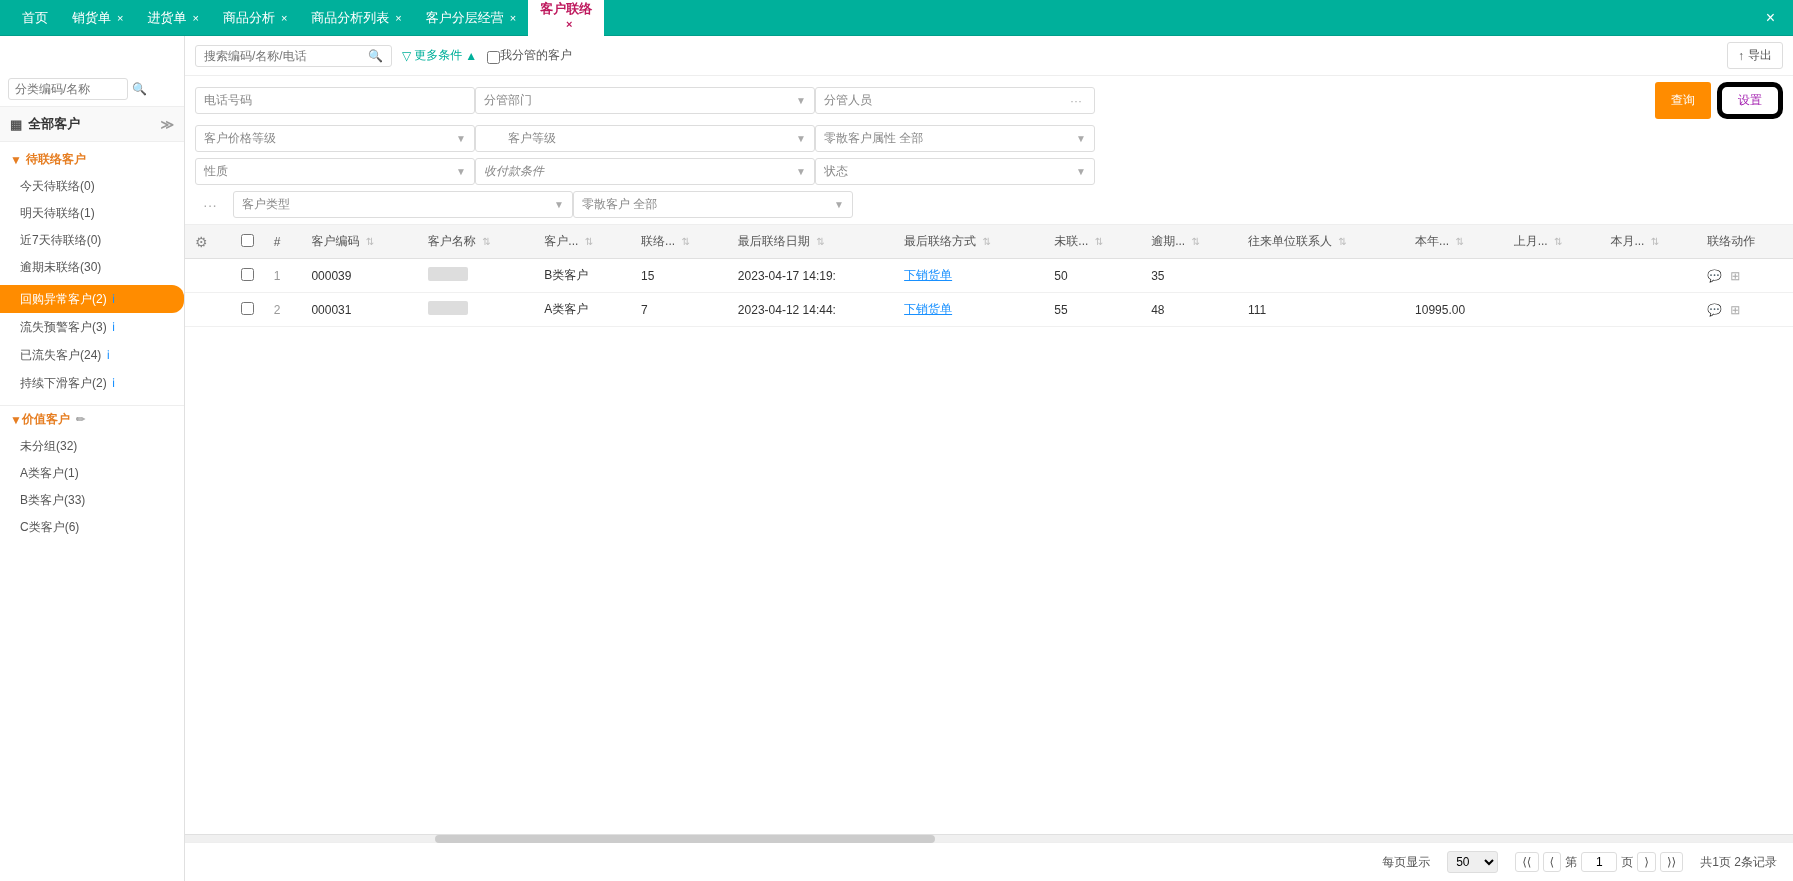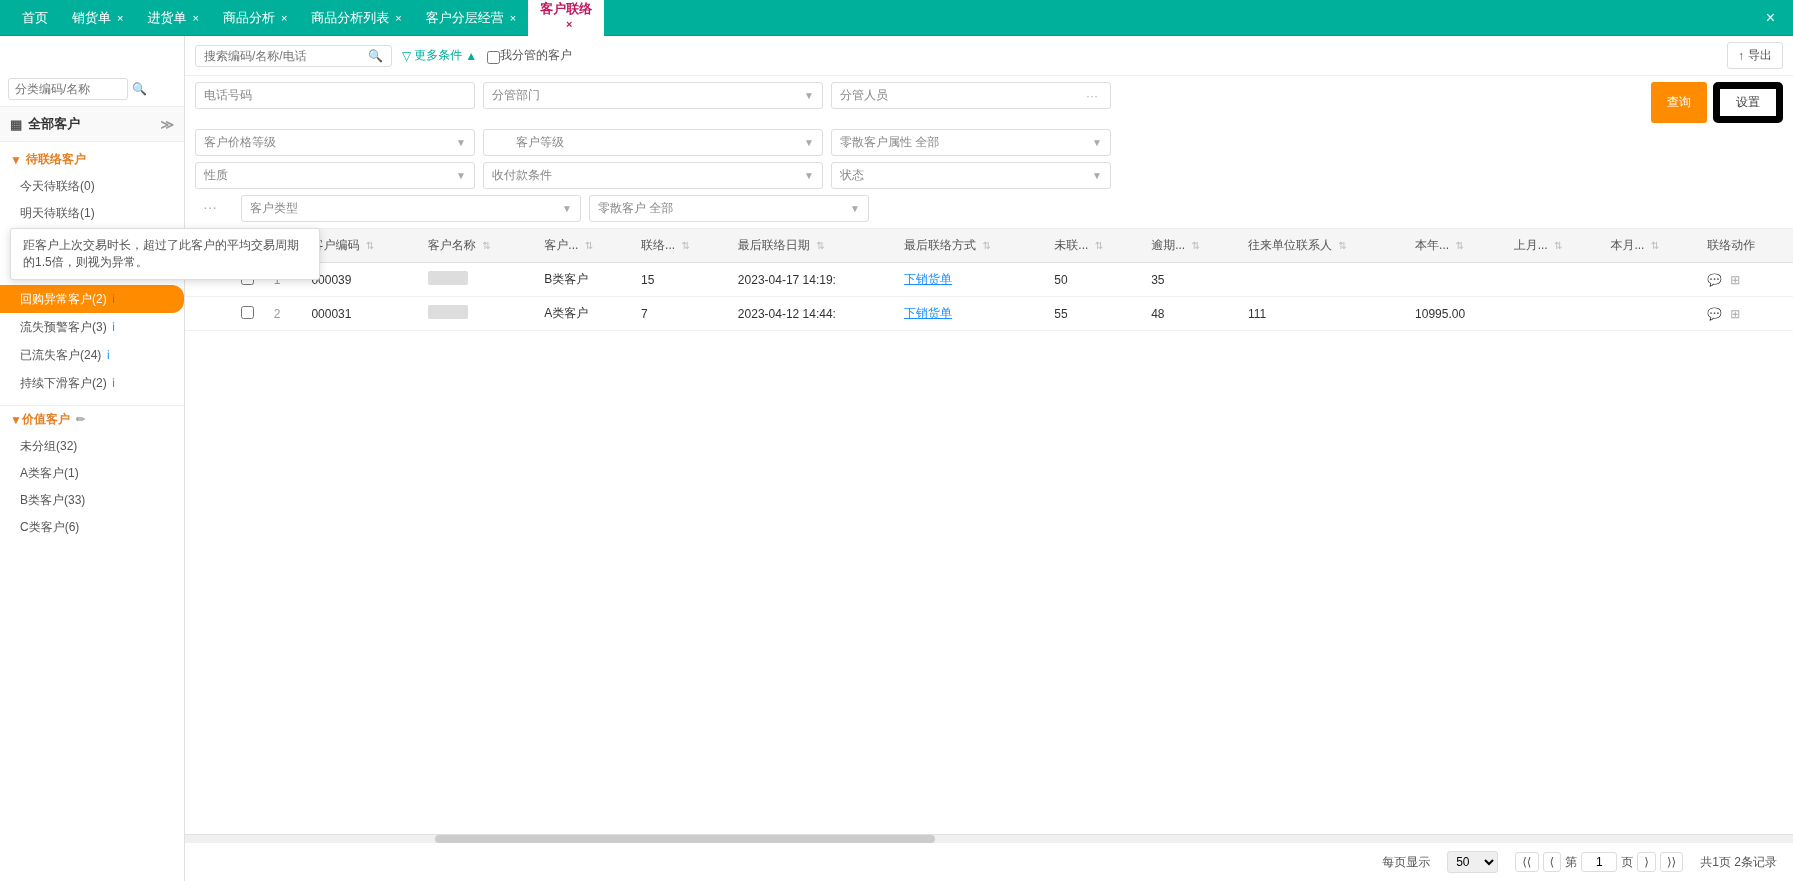--- a/index.html
+++ b/index.html
@@ -112,39 +112,39 @@
       margin-left: auto; background: #fff; border: 1px solid #ddd;
       border-radius: 3px; padding: 4px 10px; cursor: pointer; font-size: 12px; color: #555;
       display: flex; align-items: center; gap: 4px;
     }
 
     
     .filter-conditions {
       background: #fff; padding: 6px 10px; border-bottom: 1px solid #eee;
     }
     .filter-row {
-      display: flex; align-items: flex-start; gap: 8px; margin-bottom: 6px;
+      display: flex; align-items: center; margin-bottom: 6px;
     }
     .filter-row:last-child { margin-bottom: 0; }
     .filter-item {
       display: flex; align-items: center; border: 1px solid #ddd;
       border-radius: 3px; padding: 4px 8px; background: #fff; min-width: 180px;
       position: relative;
     }
     .filter-item label { color: #888; font-size: 12px; margin-right: 4px; white-space: nowrap; }
     .filter-item .chevron { margin-left: auto; color: #aaa; font-size: 10px; }
     .filter-item-wide { min-width: 350px; }
 
     .action-btns { display: flex; gap: 6px; margin-left: auto; }
     .btn-query {
       background: #ff8c00; color: #fff; border: none; border-radius: 3px;
       padding: 5px 16px; cursor: pointer; font-size: 12px;
     }
     .btn-settings {
-      background: #fff; color: #404040; border: 7px solid #000000; border-radius: 5px;
+      background: #fff; color: #a21caf; border: 5px solid #000000; border-radius: 10px;
       padding: 5px 16px; cursor: pointer; font-size: 12px;
     }
 
     
     .table-wrapper {
       flex: 1; overflow: auto; background: #fff; margin: 0;
     }
     table {
       width: 100%; border-collapse: collapse; font-size: 12px;
     }
@@ -247,23 +247,20 @@
       <div class="sidebar-group-title">
         <span class="arrow">▼</span>
         待联络客户
       </div>
       <div class="sidebar-item">今天待联络(0)</div>
       <div class="sidebar-item">明天待联络(1)</div>
       <div class="sidebar-item">近7天待联络(0)</div>
       <div class="sidebar-item">逾期未联络(30)</div>
     </div>
 
-    <div class="tooltip-box">
-      <span>距客户上次交易时长，超过了此客户的平均交易周期的1.5倍，则视为异常。</span>
-    </div>
 
     <div class="sidebar-item active" style="margin-left:0;padding-left:20px;">
       回购异常客户(2) <span style="color:#1890ff;margin-left:2px;">ℹ</span>
     </div>
     <div class="sidebar-item">
       流失预警客户(3) <span style="color:#1890ff;margin-left:2px;">ℹ</span>
     </div>
     <div class="sidebar-item">
       已流失客户(24) <span style="color:#1890ff;margin-left:2px;">ℹ</span>
     </div>
@@ -346,21 +343,21 @@
           <span class="chevron">▼</span>
         </div>
       </div>
 
       <div class="filter-row">
         <div class="filter-item" style="min-width:280px;">
           <label>性质</label>
           <span style="flex:1;"></span>
           <span class="chevron">▼</span>
         </div>
-        <div class="filter-item" style="min-width:340px;">
+        <div class="filter-item" style="min-width:340px;font-style:italic;">
           <label>收付款条件</label>
           <span style="flex:1;"></span>
           <span class="chevron">▼</span>
         </div>
         <div class="filter-item" style="min-width:280px;">
           <label>状态</label>
           <span style="flex:1;"></span>
           <span class="chevron">▼</span>
         </div>
       </div>

